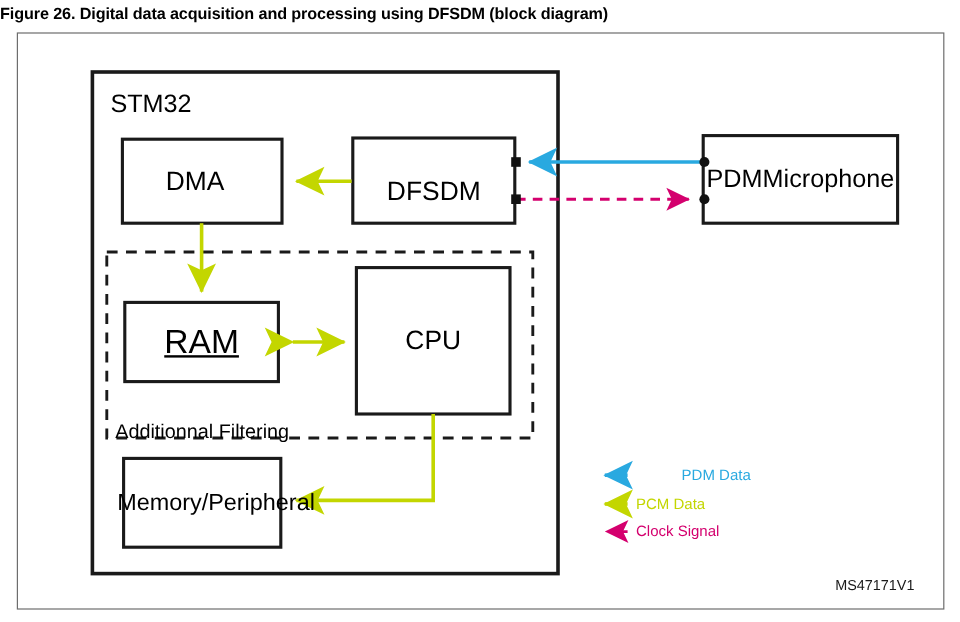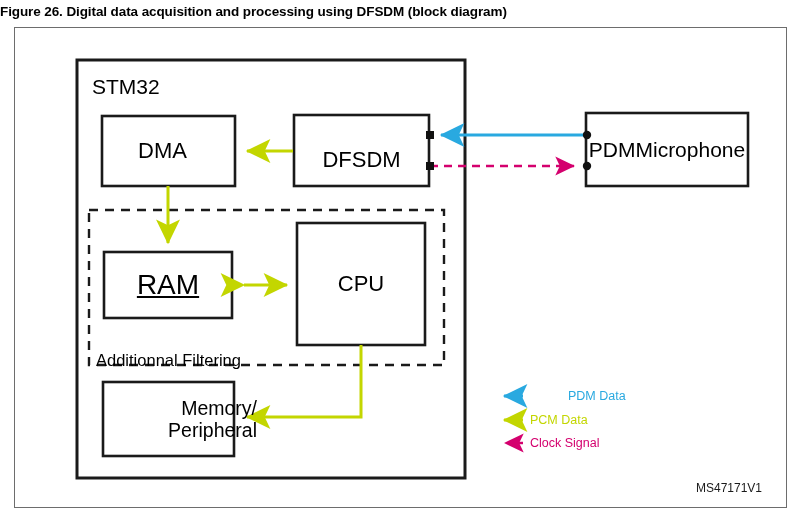--- a/index.html
+++ b/index.html
@@ -146,21 +146,21 @@
 <div id="stm32-title">STM32</div>
 
 <div class="blk-label" style="left:102px; top:116px; width:121px; height:70px; font-size:22px;">DMA</div>
 
 <div class="blk-label" style="left:294px; top:115px; width:135px; height:90px; font-size:22px;">DFSDM</div>
 
 <div class="blk-label" style="left:104px; top:252px; width:128px; height:66px; font-size:28px;text-decoration:underline;">RAM</div>
 
 <div class="blk-label" style="left:297px; top:223px; width:128px; height:122px; font-size:22px;">CPU</div>
 
-<div class="blk-label" style="left:103px; top:382px; width:154px; height:74px; font-size:19.5px; flex-direction:column;align-items:flex-end;">
+<div class="blk-label" style="left:103px; top:382px; width:154px; height:74px; font-size:19.5px; flex-direction:row;">
   <span>Memory/</span>
   <span>Peripheral</span>
 </div>
 
 <div class="blk-label" style="left:586px; top:113px; width:162px; height:73px; font-size:21px; flex-direction:row;">
   <span>PDM</span>
   <span>Microphone</span>
 </div>
 
 <div id="addfilter-label">Additionnal Filtering</div>

